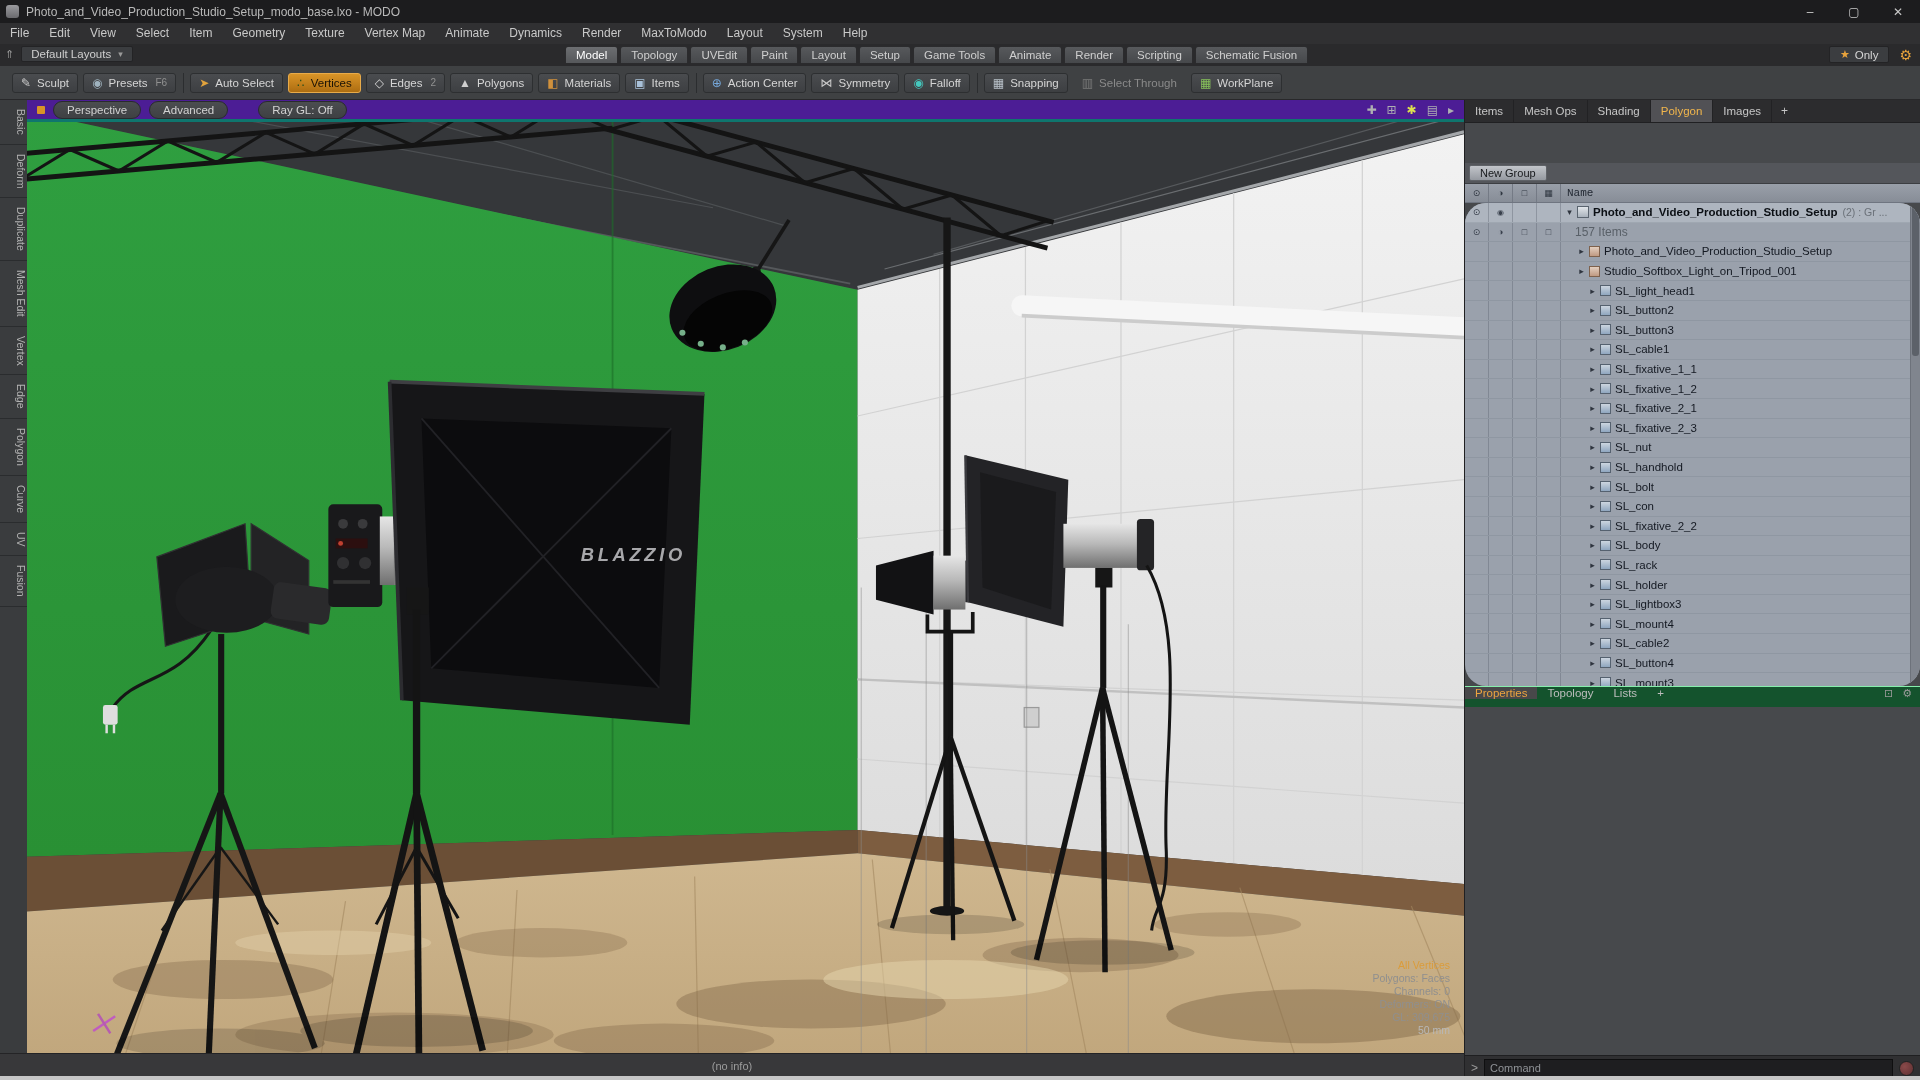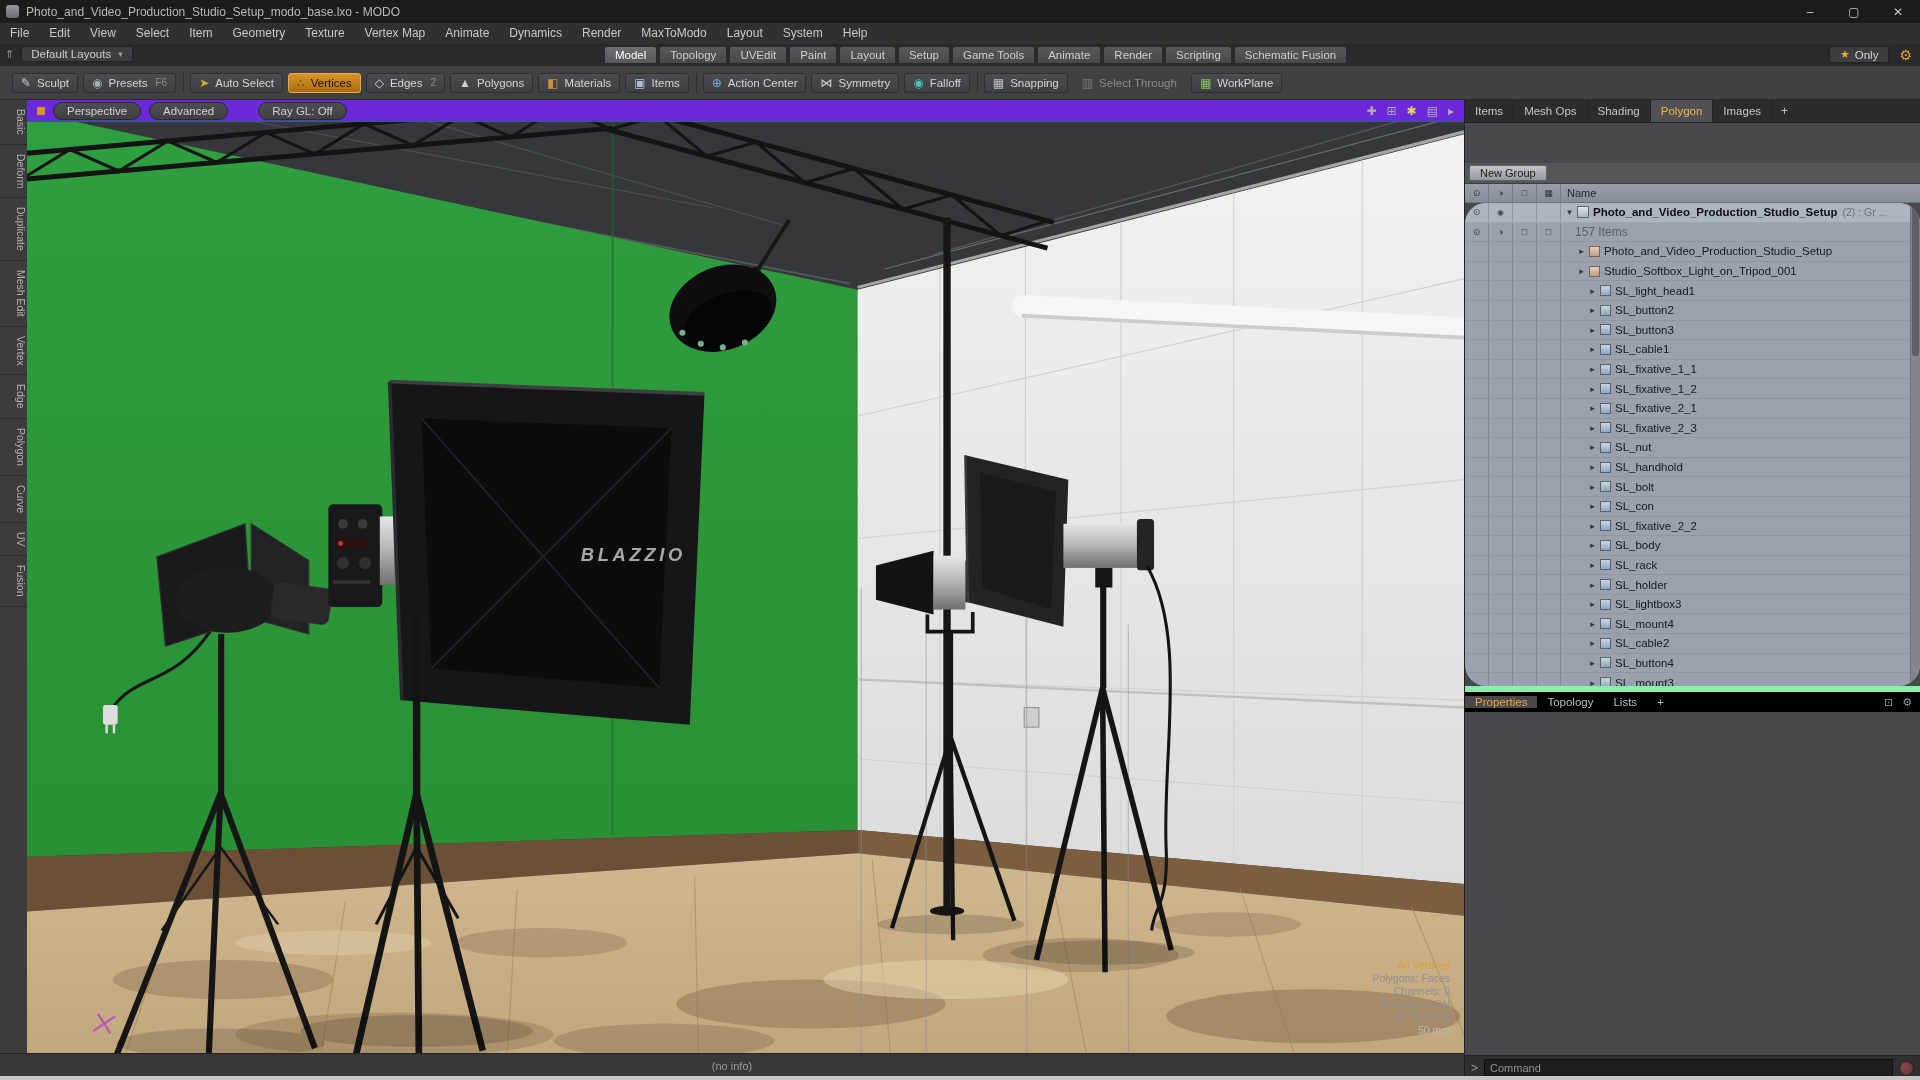--- a/index.html
+++ b/index.html
@@ -14,21 +14,21 @@
   .win-btn{width:44px;display:flex;align-items:center;justify-content:center;font-size:12px;color:#c9c9c9;}
   
   #menubar{top:23px;left:0;right:0;height:21px;background:#303032;display:flex;align-items:center;border-bottom:1px solid #212123;}
   .menu-item{padding:0 10px;font-size:12px;color:#c9c9c9;line-height:21px;white-space:nowrap;}
   
   #layoutbar{top:44px;left:0;right:0;height:22px;background:#2a2a2c;}
   .lb-left{position:absolute;left:5px;top:2px;display:flex;align-items:center;gap:7px;}
   .lb-up{color:#9a9a9a;font-size:11px;}
   .lb-preset{background:#3b3d40;border:1px solid #232325;border-radius:2px;padding:1px 9px;font-size:11.5px;color:#cfcfcf;display:flex;gap:7px;align-items:center;}
   .dd{font-size:9px;color:#9a9a9a;}
-  #lb-tabrow{position:absolute;left:604px;top:2px;display:flex;flex-direction:column;}
+  #lb-tabrow{position:absolute;left:565px;top:2px;display:flex;flex-direction:column;}
   #lb-tabs{display:flex;}
   .lb-tab{margin-right:2px;padding:2px 10px;font-size:11.5px;color:#cfcfcf;background:linear-gradient(#57595c,#46484b);border:1px solid #2b2b2d;border-radius:3px 3px 0 0;white-space:nowrap;}
   .lb-tab.active{background:linear-gradient(#6c6e71,#56585b);color:#fff;}
   .lb-add{padding:2px 8px;font-size:12px;color:#cfcfcf;}
   .lb-right{position:absolute;right:8px;top:2px;display:flex;align-items:center;gap:10px;}
   .only-btn{display:flex;align-items:center;gap:5px;background:#3b3d40;border:1px solid #232325;border-radius:2px;padding:1px 10px;font-size:11.5px;color:#d5d5d5;}
   .star{color:#e8a33c;font-size:11px;}
   .lb-gear{color:#e8a33c;font-size:14px;}
   
   #toolbar{top:66px;left:0;right:0;height:34px;background:#3f4143;border-bottom:1px solid #28282a;display:flex;align-items:center;padding-left:12px;box-sizing:border-box;}
@@ -39,21 +39,21 @@
   .tb-key{font-size:10px;color:#919191;margin-left:2px;}
   .tb-sep{width:1px;height:20px;background:#2b2d2f;margin:0 6px 0 2px;flex:none;}
   .ic-sculpt{color:#cfcfcf}.ic-presets{color:#9fb3bf}.ic-autosel{color:#e2a33c}.ic-verts{color:#234d1e}
   .ic-edges{color:#cfcfcf}.ic-polys{color:#cfcfcf}.ic-mats{color:#d1913c}.ic-items{color:#a8c0d8}
   .ic-ac{color:#77aade}.ic-sym{color:#c8c8c8}.ic-fall{color:#45c8be}.ic-snap{color:#b8c0c8}
   .ic-selthru{color:#7a7a7a}.ic-wp{color:#86c05a}
   
   #leftstrip{top:100px;left:0;width:27px;height:953px;background:#3a3c3e;border-right:1px solid #26282a;display:flex;flex-direction:column;align-items:center;}
   .vtab{writing-mode:vertical-rl;padding:9px 0;font-size:10.5px;color:#b2b2b2;border-bottom:1px solid #2a2c2e;width:100%;display:flex;justify-content:center;}
   
-  #vpheader{top:100px;left:27px;width:1437px;height:22px;background:#6d28d9;display:flex;align-items:center;box-sizing:border-box;border-bottom:1px solid #0f766e;}
+  #vpheader{top:100px;left:27px;width:1437px;height:22px;background:#4c1d95;display:flex;align-items:center;box-sizing:border-box;border-bottom:3px solid #0f766e;}
   #vp-dot{width:8px;height:8px;background:#d99427;margin:0 8px 0 10px;border-radius:1px;flex:none;}
   .vph-btn{background:linear-gradient(#4b4d50,#3e4043);border:1px solid #292b2d;border-radius:10px;padding:2px 13px;font-size:11.5px;color:#d2d2d2;margin-right:8px;}
   .vph-btn.gap{margin-left:22px;}
   .vph-icons{margin-left:auto;padding-right:10px;display:flex;align-items:center;}
   .vph-icons span{font-size:12px;color:#aeb0b2;margin-left:10px;}
   .vph-icons .hl{color:#dde24e;}
   
   #viewport{top:122px;left:27px;width:1437px;height:931px;background:#3a3c3e;overflow:hidden;}
   #scene{position:absolute;top:0;left:0;}
   .vp-stats{position:absolute;right:14px;bottom:16px;text-align:right;font-size:10.5px;line-height:13px;color:#8f8f8f;}
@@ -63,21 +63,21 @@
   #rightpanel{top:100px;left:1464px;width:456px;height:980px;background:#47494c;display:flex;flex-direction:column;border-left:1px solid #202022;box-sizing:border-box;}
   #rp-tabrow{height:22px;background:#2c2c2e;display:flex;align-items:stretch;flex:none;border-bottom:1px solid #202022;}
   #rp-tabs{display:flex;}
   .rp-tab{display:flex;align-items:center;padding:0 10px;font-size:11.5px;color:#c6c6c6;border-right:1px solid #222224;white-space:nowrap;}
   .rp-tab.active{background:#515155;color:#f1b64d;}
   .rp-add{display:flex;align-items:center;padding:0 9px;color:#c6c6c6;font-size:12px;}
   #ng-row{height:20px;flex:none;background:#54565b;border-bottom:1px solid #3c3e42;display:flex;align-items:center;padding:0 4px;margin-top:40px;}
   #ng-btn{background:linear-gradient(#c2c5ca,#9599a0);border:1px solid #5f6267;border-radius:2px;font-size:11px;color:#17191c;padding:0 10px;height:16px;line-height:15px;}
   #tree-header{height:18px;flex:none;display:flex;background:linear-gradient(#999fa9,#878d97);border-bottom:1px solid #6f7580;}
   .hc{width:23px;flex:none;border-right:1px solid #747a85;display:flex;align-items:center;justify-content:center;font-size:9px;color:#2f3640;}
-  .hname{flex:1;font-size:11px;color:#232933;display:flex;align-items:center;padding-left:6px;}
+  .hname{flex:1;font-size:11px;color:#232933;display:flex;align-items:center;padding-left:6px;font-family:Liberation Mono, monospace;}
   #tree{height:483px;flex:none;position:relative;background:#9aa1ac;overflow:hidden;border-radius:21px;}
   .trow{display:flex;align-items:center;height:18.6px;border-bottom:1px solid rgba(95,103,115,.18);overflow:hidden;}
   .tc{width:23px;flex:none;align-self:stretch;border-right:1px solid rgba(90,98,110,.38);display:flex;align-items:center;justify-content:center;font-size:9px;color:#39404c;}
   .texp{width:11px;flex:none;margin-left:3px;text-align:center;font-size:9px;color:#2e343e;}
   .t-group .texp{margin-left:15px;}
   .t-mesh .texp{margin-left:26px;}
   .texp::before{content:"";}
   .t-root .texp::before{content:"▾";}
   .t-group .texp::before,.t-mesh .texp::before{content:"▸";}
   .ticon{flex:none;width:9px;height:9px;margin:0 4px 0 2px;border:1px solid #55616f;background:linear-gradient(#ccd5df,#8fa6bf);}
@@ -90,21 +90,21 @@
   .t-info .tlabel{color:#596068;font-size:12px;}
   .tsuffix{font-size:10.5px;color:#6a7078;margin-left:5px;white-space:nowrap;}
   .t-root .c1::before{content:"⊙";}
   .t-root .c2::before{content:"◉";font-size:8px;}
   .t-info .c1::before{content:"⊙";}
   .t-info .c2::before{content:"◑";}
   .t-info .c3::before{content:"□";}
   .t-info .c4::before{content:"□";}
   #tree-scroll{position:absolute;top:0;right:0;bottom:0;width:9px;background:#80858e;border-left:1px solid #6d727b;}
   #tree-thumb{position:absolute;top:3px;right:1px;width:7px;height:150px;background:#5c6169;border-radius:3px;}
-  #props-tabs{height:20px;flex:none;display:flex;align-items:center;background:#000000;border-top:6px solid #86efac;}
+  #props-tabs{height:20px;flex:none;display:flex;align-items:flex-start;background:#14532d;border-top:1px solid #86efac;}
   .ptab{display:flex;align-items:center;padding:0 10px;font-size:11.5px;color:#bdbdbd;white-space:nowrap;}
   .ptab.active{background:#48484a;color:#eda43f;}
   .props-icons{margin-left:auto;display:flex;align-items:center;gap:9px;padding-right:8px;color:#9a9a9a;font-size:11px;}
   #props-body{flex:1;background:#47494c;}
   #cmdrow{height:24px;flex:none;display:flex;align-items:center;background:#303032;border-top:1px solid #1f1f21;padding:0 6px;gap:6px;}
   .cmd-prompt{color:#9a9a9a;font-size:12px;}
   #cmd-input{flex:1;height:16px;background:#1e1e20;border:1px solid #0f0f10;color:#bdbdbd;font-size:11px;padding:0 5px;font-family:inherit;}
   #cmd-input::placeholder{color:#8f9296;}
   .cmd-btn{width:13px;height:13px;flex:none;border-radius:50%;background:radial-gradient(circle at 35% 35%,#8a4a4a,#5d2f31);border:1px solid #222;}
   

